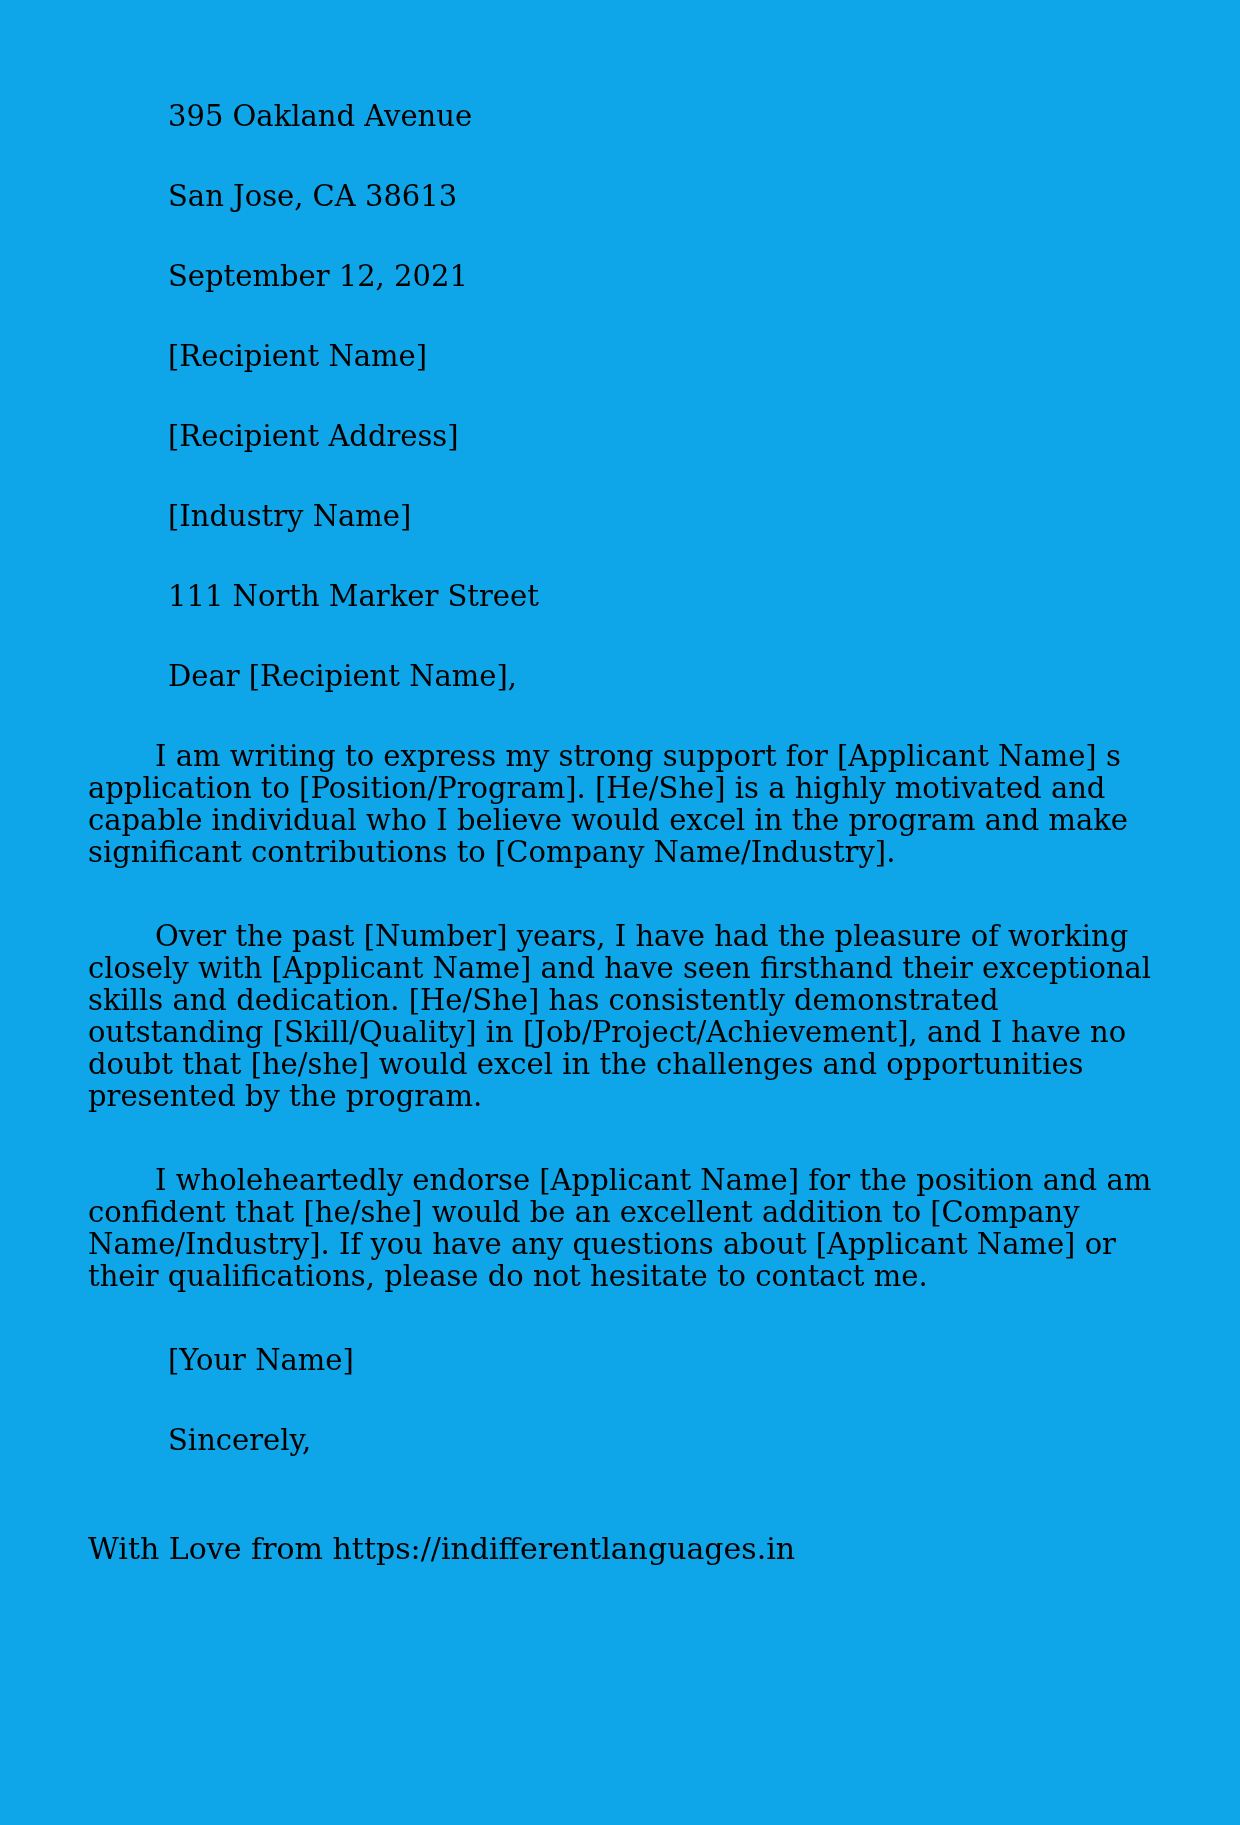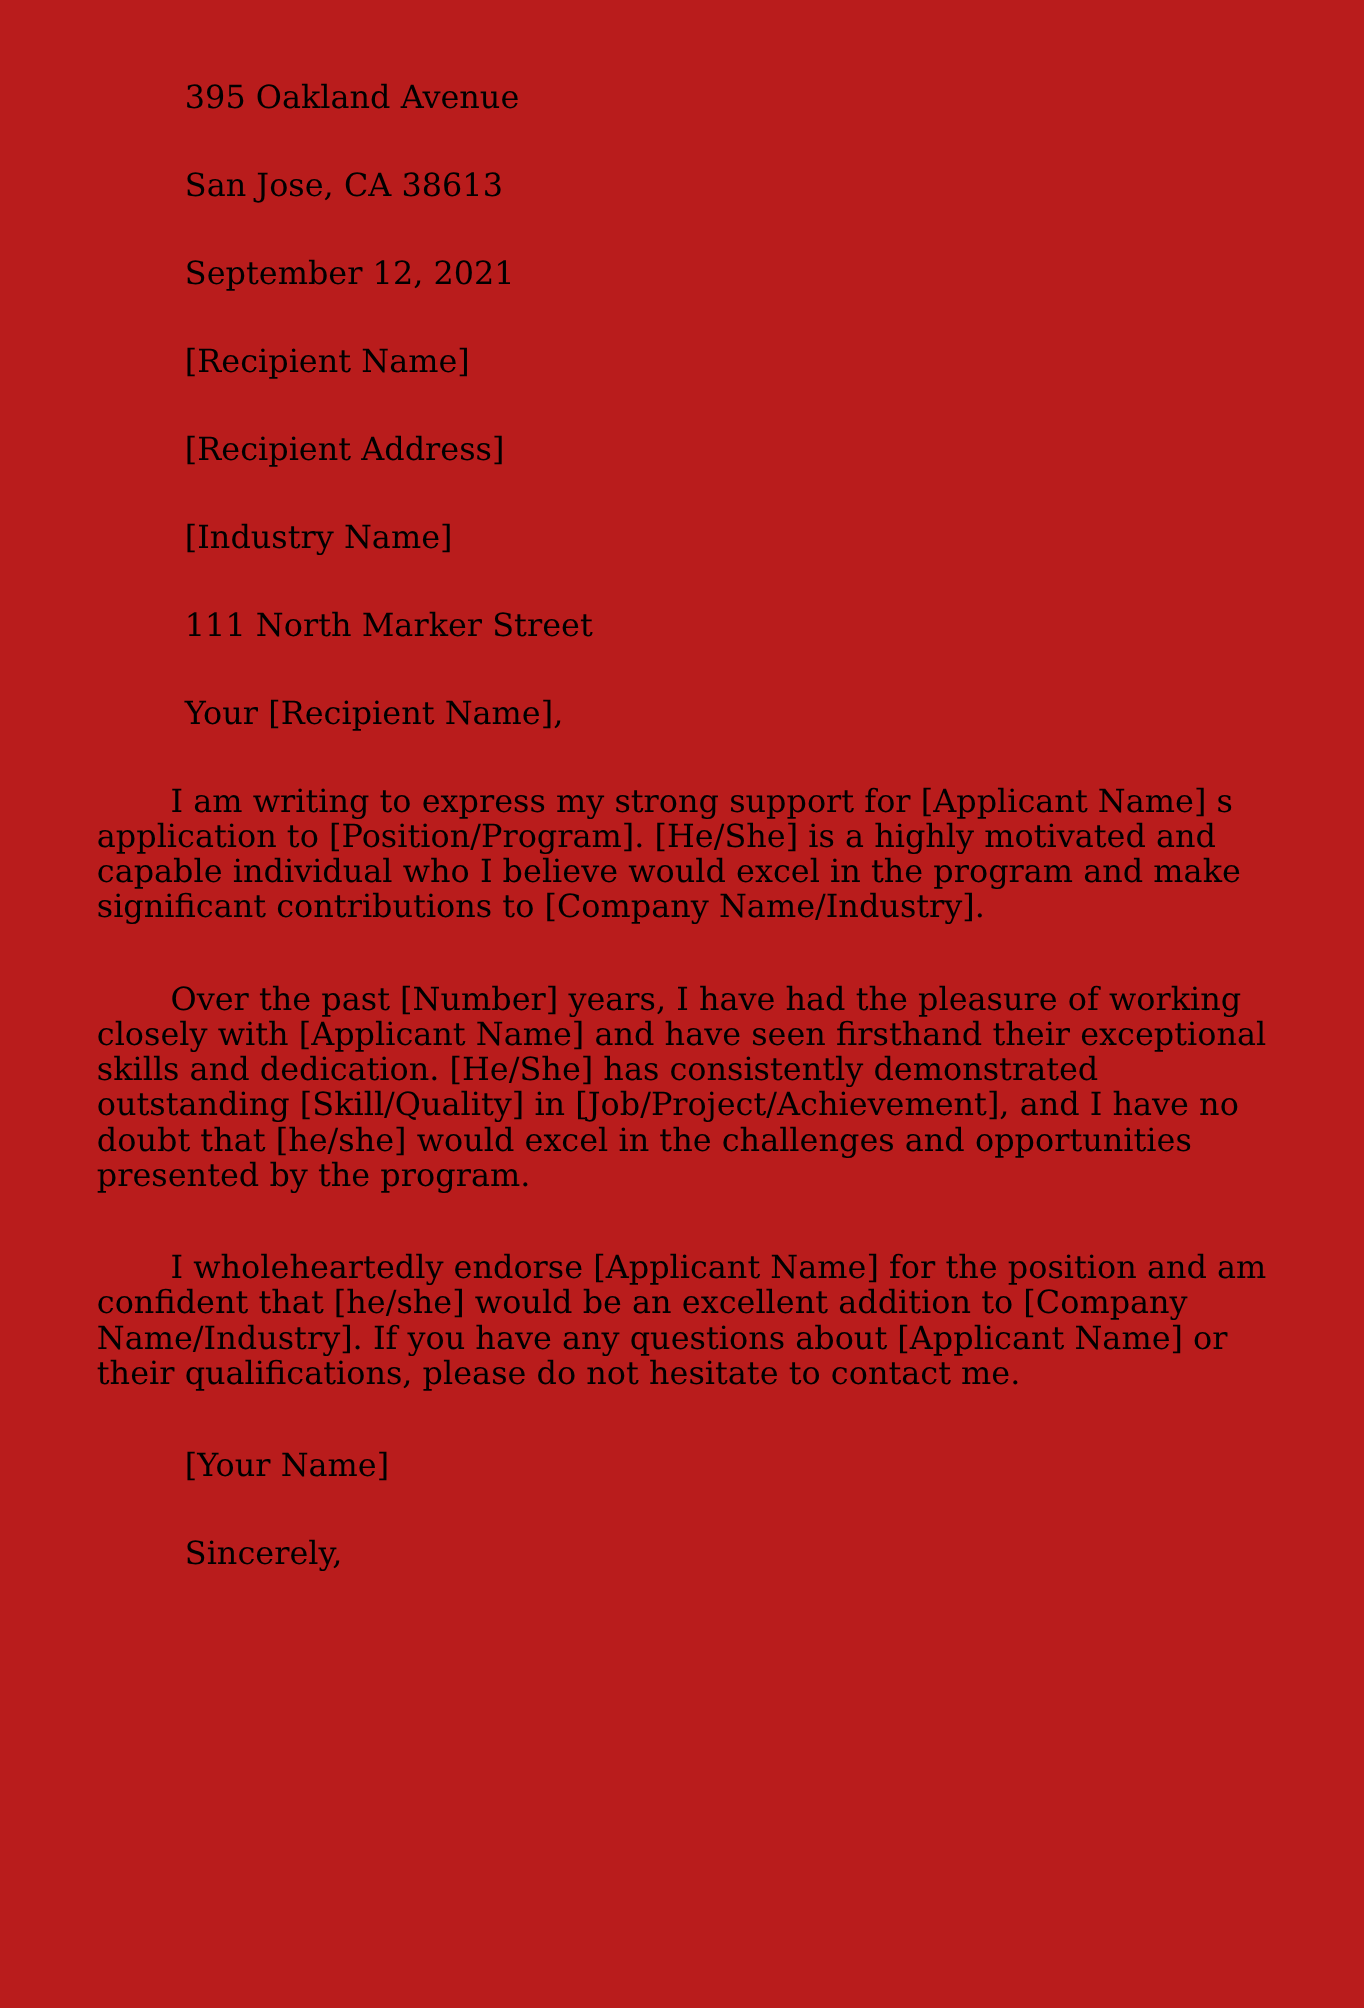--- a/index.html
+++ b/index.html
@@ -10,23 +10,23 @@
     width: 1240px;
     height: 1825px;
     background: #ffffff;
     color: #000000;
     font-family: "DejaVu Serif", serif;
   }
   .page {
     box-sizing: border-box;
     width: 1240px;
     height: 1825px;
-    padding: 72px 84px 0 88px;
+    padding: 100px 84px 0 88px;
     overflow: hidden;
-    background: #b91c1c;
+    background: #0ea5e9;
   }
   p {
     margin: 0;
     font-size: 29px;
     line-height: 32px;
     text-align: left;
     word-spacing: normal;
   }
   
   .line {
@@ -58,27 +58,28 @@
 
   <p class="line">[Recipient Name]</p>
 
   <p class="line">[Recipient Address]</p>
 
   <p class="line">[Industry Name]</p>
 
   <p class="line">111 North Marker Street</p>
 
 
-  <p class="line">Your [Recipient Name],</p>
+  <p class="line">Dear [Recipient Name],</p>
 
   <p class="para">I am writing to express my strong support for [Applicant Name] s application to [Position/Program]. [He/She] is a highly motivated and capable individual who I believe would excel in the program and make significant contributions to [Company Name/Industry].</p>
 
   <p class="para">Over the past [Number] years, I have had the pleasure of working closely with [Applicant Name] and have seen firsthand their exceptional skills and dedication. [He/She] has consistently demonstrated outstanding [Skill/Quality] in [Job/Project/Achievement], and I have no doubt that [he/she] would excel in the challenges and opportunities presented by the program.</p>
 
   <p class="para">I wholeheartedly endorse [Applicant Name] for the position and am confident that [he/she] would be an excellent addition to [Company Name/Industry]. If you have any questions about [Applicant Name] or their qualifications, please do not hesitate to contact me.</p>
 
   <p class="line">[Your Name]</p>
 
   <p class="line">Sincerely,</p>
 
 
+  <p class="footer-credit">With Love from https://indifferentlanguages.in</p>
 
 </div>
 
 </body></html>

